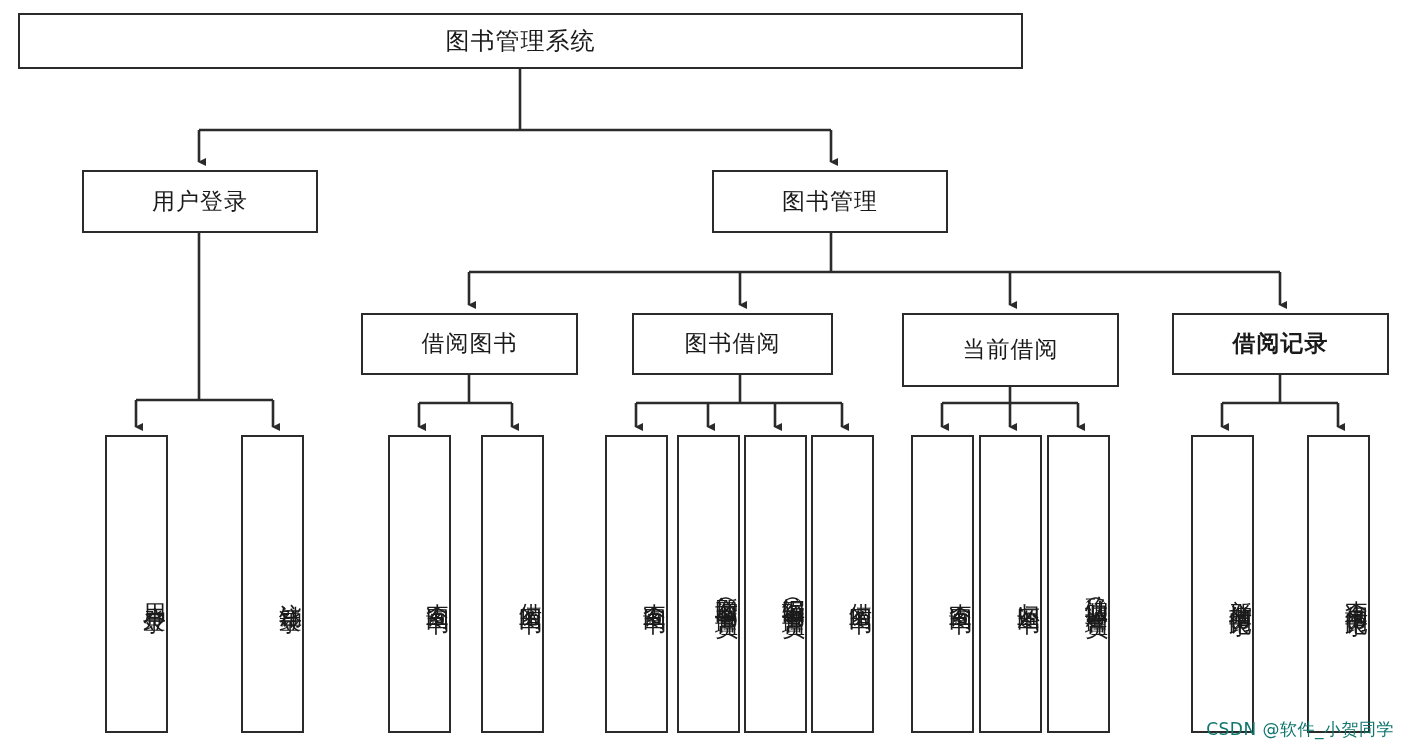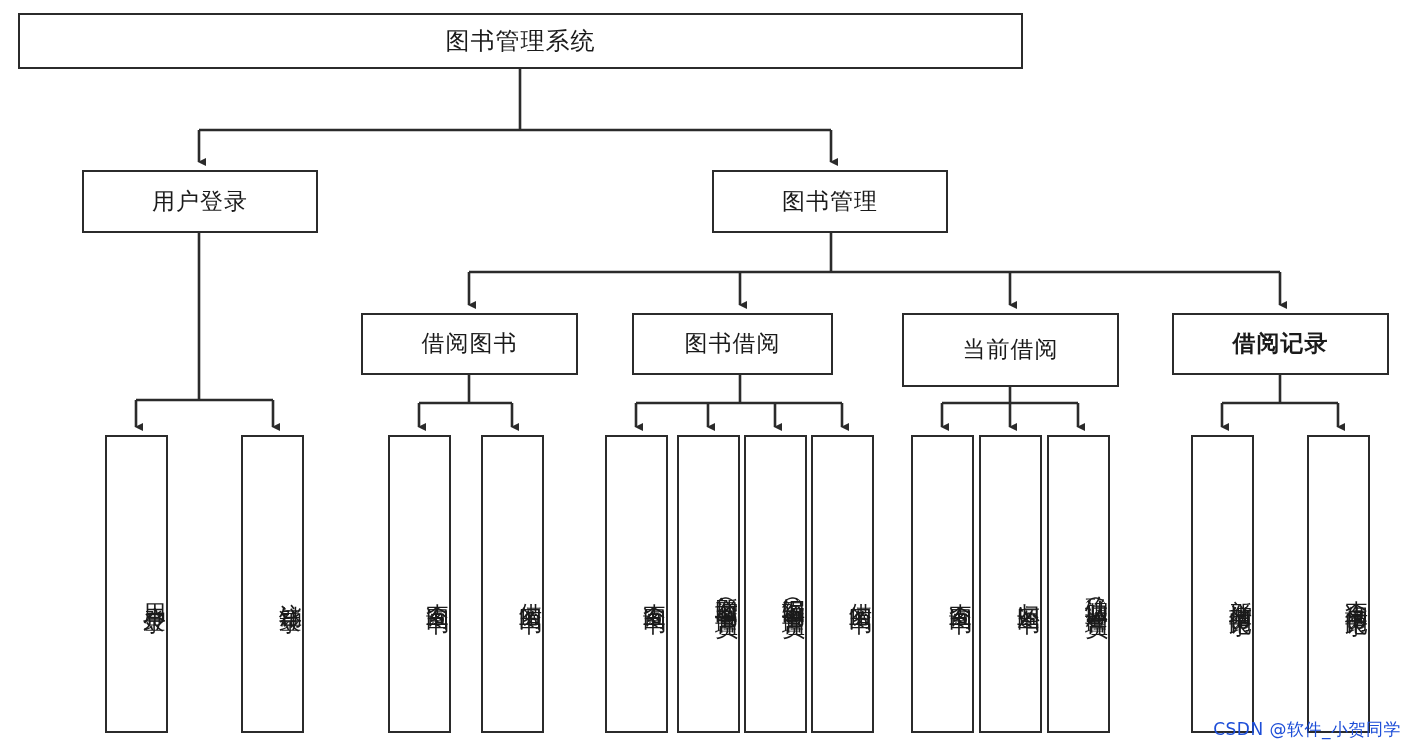--- a/index.html
+++ b/index.html
@@ -41,24 +41,24 @@
     line-height:1.0;
   }
   .node.leaf .vtext{
     writing-mode:vertical-rl;
     text-orientation:upright;
     white-space:nowrap;
     display:block;
   }
   .watermark{
     position:absolute;
-    right:4px;
+    right:11px;
     bottom:6px;
     font-size:17px;
-    color:#1d4ed8;
+    color:#0f766e;
     letter-spacing:0.5px;
     white-space:nowrap;
     font-family:"DejaVu Sans","Liberation Sans",sans-serif;
   }
 </style>
 </head>
 <body>
 
 <div id="canvas">
 

